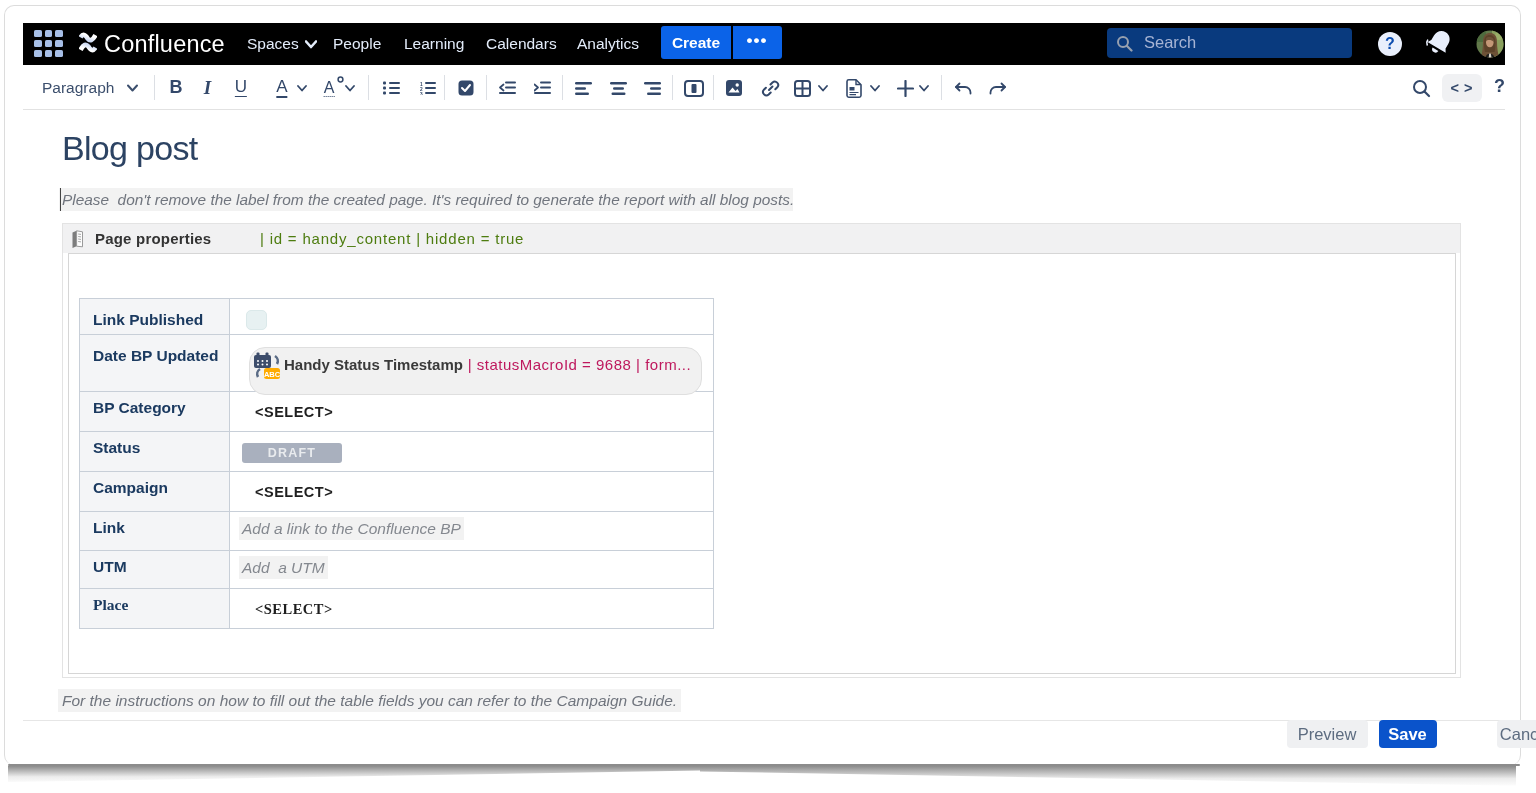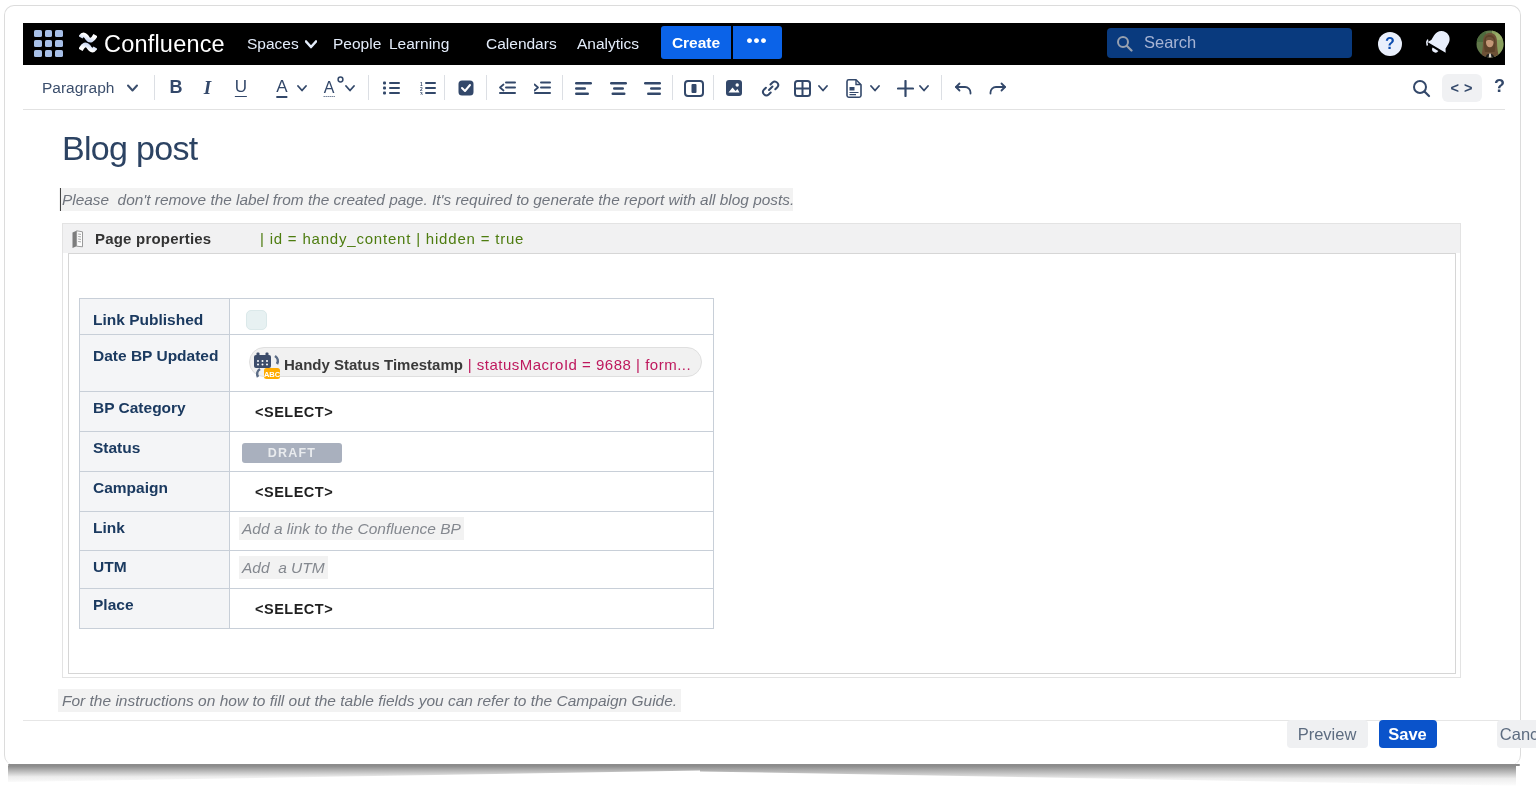--- a/index.html
+++ b/index.html
@@ -41,21 +41,21 @@
 #pbody { position:absolute; left:67.5px; top:253px; width:1388.5px; height:421px; border:1px solid #d6d6d6; background:#fff; }
 
 table#props { position:absolute; left:79px; top:298px; border-collapse:collapse; }
 #props td { border:1px solid #c8cfd8; vertical-align:top; }
 #props td.lab { background:#f4f5f7; width:150px; font-weight:bold; font-size:15.5px; color:#1b3a60; padding:7px 10px 0 13px; }
 #props td.labtall { padding-top:12px; }
 #props td.val { width:484px; padding:0; position:relative; }
 .selectt { font-weight:bold; font-size:14.5px; color:#1f1f1f; letter-spacing:0.5px; position:absolute; left:25px; }
 
 #datechip { position:absolute; left:16px; top:11px; width:20.5px; height:19.5px; background:#e7f1f2; border:1px solid #dbe9ea; border-radius:5px; }
-#handychip { position:absolute; left:19px; top:12px; width:453px; height:30px; background:#f1f1f1; border:1px solid #dfdfdf; border-radius:16px; }
+#handychip { position:absolute; left:19px; top:12px; width:453px; height:48px; background:#f1f1f1; border:1px solid #dfdfdf; border-radius:16px; }
 #draft { position:absolute; left:12px; top:11px; width:100px; height:20px; background:#a9b0be; border-radius:3px; color:#e9ebee; font-weight:bold; font-size:12.5px; letter-spacing:1.2px; text-align:center; line-height:20px; }
 .phtext { font-style:italic; font-size:15.5px; color:#84888f; position:absolute; }
 
 #ftext { position:absolute; left:58px; top:689px; height:23px; background:#f2f2f2; padding:0 4px; font-style:italic; font-size:15.5px; color:#70757e; line-height:23px; }
 #fsep { position:absolute; left:23px; top:720px; width:1482px; height:1px; background:#e6e6e6; }
 .fbtn { position:absolute; top:720px; height:28px; border-radius:4px; font-size:16.5px; text-align:center; line-height:28px; }
 </style>
 </head>
 <body>
 <div id="frame"></div>
@@ -88,21 +88,21 @@
       </defs>
     <path stroke="url(#lg1)" stroke-width="4.7" fill="none" d="M1.5,5.4 C3.7,1.7 6.2,2.3 8.7,6.6 C10.9,9.4 13.6,8.8 16.5,3.2"></path>
     <path stroke="url(#lg2)" stroke-width="4.7" fill="none" d="M16.5,15.6 C14.3,19.3 11.8,18.7 9.3,14.4 C7.1,11.6 4.4,12.2 1.5,17.8"></path>
   </svg>
   <div class="logotext">Confluence</div>
   <div class="navitem" style="left:224px;">Spaces</div>
   <svg class="abs" style="left:282px; top:17px;" width="12" height="9" viewBox="0 0 12 9">
       <path d="M1,1.5 L6,7 L11,1.5" stroke="#e3ecfa" stroke-width="2.6" fill="none" stroke-linecap="round" stroke-linejoin="round"></path>
     </svg>
   <div class="navitem" style="left:310px;">People</div>
-  <div class="navitem" style="left:366px;">Learning</div>
+  <div class="navitem" style="left:381px;">Learning</div>
   <div class="navitem" style="left:463px;">Calendars</div>
   <div class="navitem" style="left:554px;">Analytics</div>
   <div id="createbtn">Create</div>
   <div id="morebtn">•••</div>
   <div id="searchbox">
     <svg class="abs" style="left:9px; top:7px;" width="17" height="17" viewBox="0 0 17 17">
         <circle cx="7" cy="7" r="5" stroke="#97a0af" stroke-width="2" fill="none"></circle>
         <path d="M11,11 L15.5,15.5" stroke="#97a0af" stroke-width="2.2" stroke-linecap="round"></path>
       </svg>
     <span>Search</span>
@@ -397,21 +397,21 @@
         <td class="val">
           <div class="phtext hl" style="left:9px; top:4.5px; padding:0 3px; line-height:23px;">Add a link to the Confluence BP</div>
         </td>
       </tr>
   <tr style="height:38px;">
         <td class="lab">UTM</td>
         <td class="val">
           <div class="phtext hl" style="left:9px; top:4.5px; padding:0 3px; line-height:23px;">Add&nbsp; a UTM</div>
         </td>
       </tr>
-  <tr style="height:40px;">
+  <tr style="height:40px;font-family:Liberation Serif, serif;">
         <td class="lab">Place</td>
         <td class="val">
           <div class="selectt" style="top:12px;">&lt;SELECT&gt;</div>
         </td>
       </tr>
 </tbody>
   </table>
 
 <div id="ftext">For the instructions on how to fill out the table fields you can refer to the Campaign Guide.</div>
 <div id="fsep"></div>

